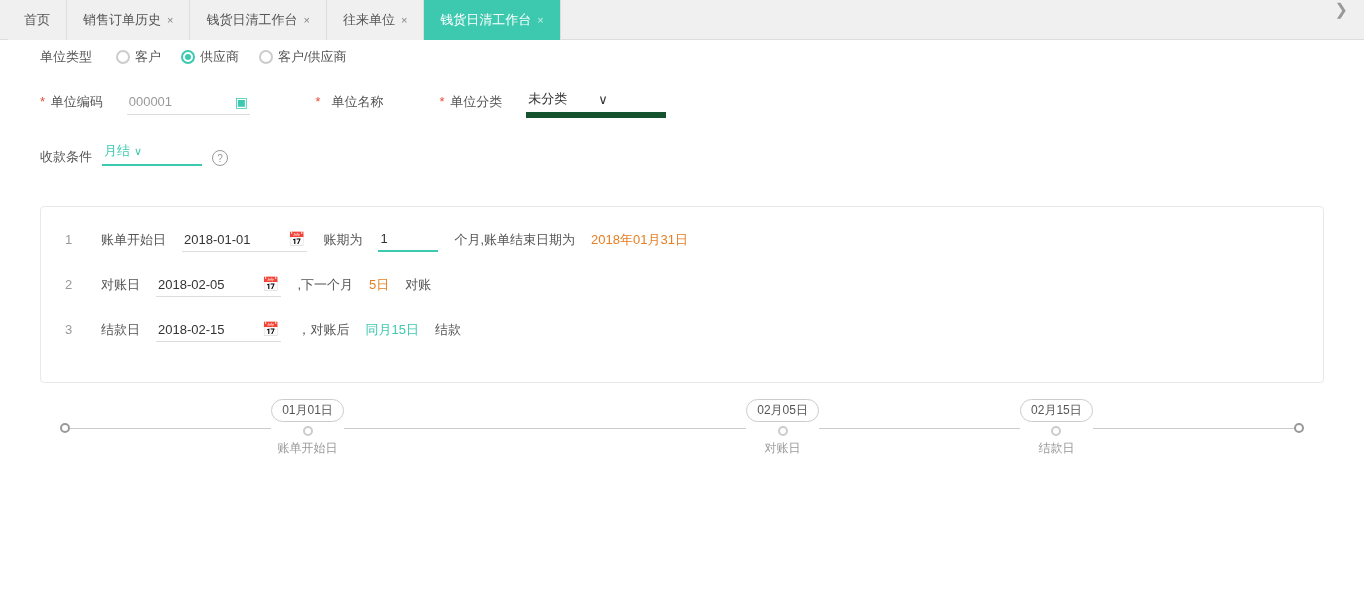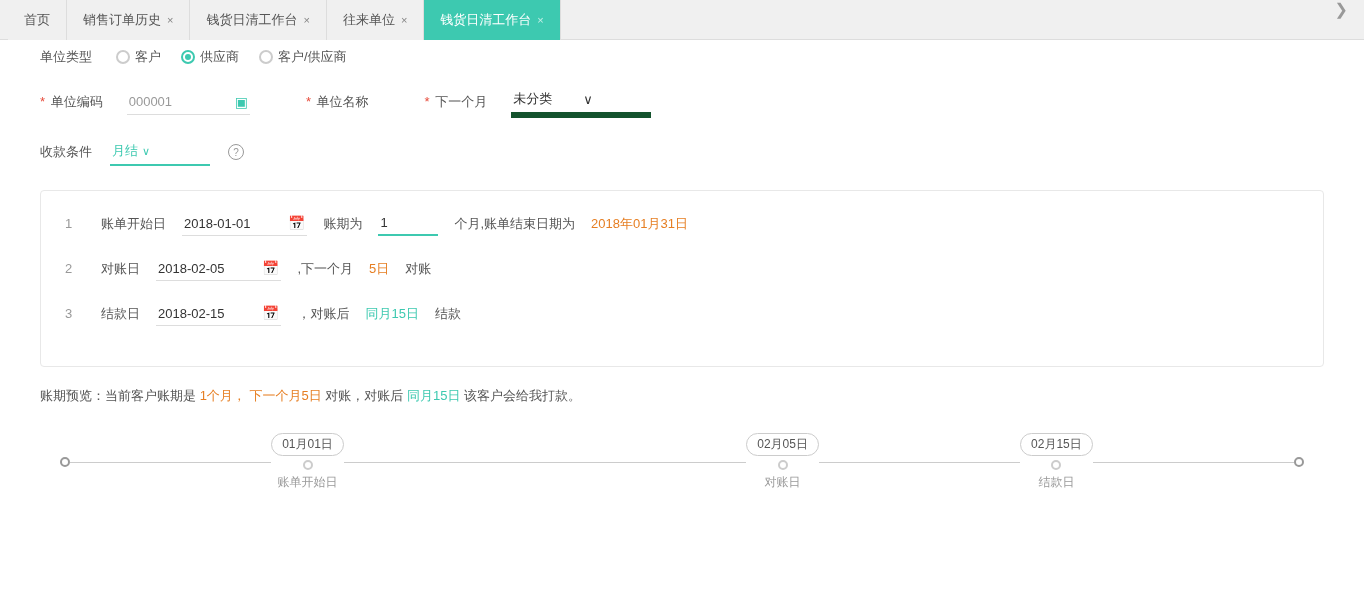--- a/index.html
+++ b/index.html
@@ -152,23 +152,23 @@
     }
     .dropdown-arrow {
       color: #999;
       font-size: 12px;
       margin-left: 4px;
     }
 
     
     .payment-row {
       display: flex;
-      align-items: center;
-      gap: 18px;
-      margin-bottom: 24px;
+      align-items: flex-end;
+      gap: 10px;
+      margin-bottom: 40px;
     }
     .payment-label {
       font-size: 13px;
       color: #555;
     }
     .payment-select {
       display: flex;
       align-items: center;
       border-bottom: 2px solid #3dc9b0;
       padding: 4px 2px;
@@ -378,28 +378,28 @@
   <div class="form-row">
     <span class="form-label">
       <span class="required">*</span>
       <span>单位编码</span>
     </span>
     <div class="input-with-icon">
       <input type="text" style="color: rgb(153, 153, 153); width: 100px;" value="000001">
       <span class="icon-copy">▣</span>
     </div>
 
-    <span class="form-label" style="margin-left:32px;">
+    <span class="form-label" style="margin-left:40px;font-family:Liberation Mono, monospace;">
       <span class="required">*</span>
       <span>单位名称</span>
     </span>
 
     <span class="form-label" style="margin-left:32px;">
       <span class="required">*</span>
-      <span>下一个月</span>
+      <span>单位分类</span>
     </span>
     <div class="dropdown-field" style="min-width:140px;">
       <span>未分类</span>
       <span class="dropdown-arrow">∨</span>
     </div>
   </div>
 
   <div class="payment-row">
     <span class="payment-label">收款条件</span>
     <div class="payment-select">
@@ -444,28 +444,20 @@
       <div class="date-input-wrap">
         <input type="text" value="2018-02-15" style="">
         <span class="date-icon">📅</span>
       </div>
       <span class="step-text">，对账后 </span>
       <span class="highlight-teal">同月15日</span>
       <span class="step-text"> 结款</span>
     </div>
   </div>
 
-  <div class="preview-text">
-    <span>账期预览：当前客户账期是</span>
-    <span class="highlight-orange">1个月，</span>
-    <span class="highlight-orange">下一个月5日</span>
-    <span> 对账，对账后 </span>
-    <span class="highlight-teal">同月15日</span>
-    <span> 该客户会给我打款。</span>
-  </div>
 
   <div class="timeline">
     <div class="timeline-node">
       <div class="timeline-dot" style="border-color:#999;"></div>
     </div>
     <div class="timeline-line"></div>
 
     <div class="timeline-item">
       <div class="timeline-bubble">01月01日</div>
       <div class="timeline-dot"></div>

